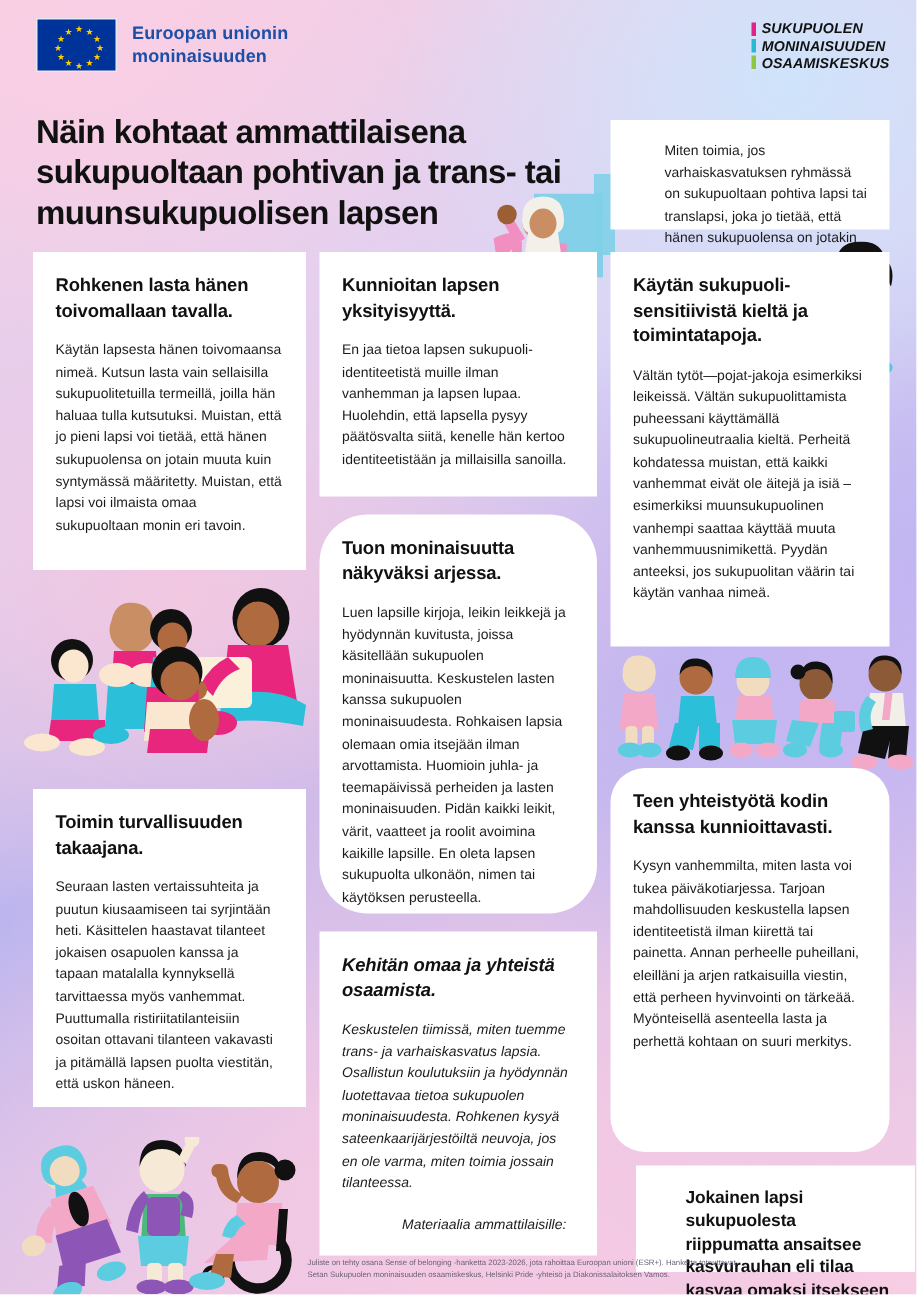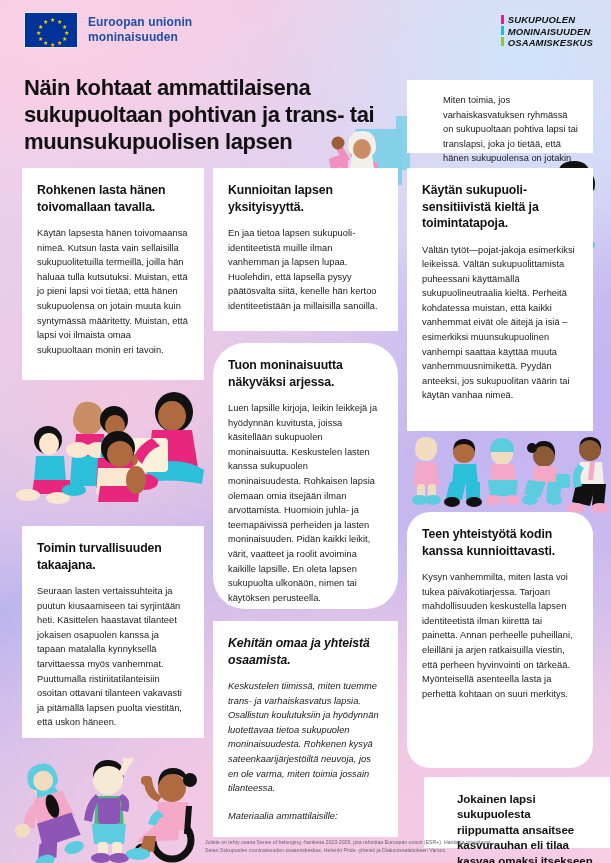--- a/index.html
+++ b/index.html
@@ -107,21 +107,21 @@
     color: #111;
     letter-spacing: -0.1px;
     margin-bottom: 11px;
   }
   .card p {
     font-size: 9.3px;
     line-height: 14.6px;
     color: #1a1a1a;
     letter-spacing: 0.02px;
   }
-  .card p + p { margin-top: 13px; }
+  .card p + p { margin-top: 13px; margin-left: 40px; }
 
   .intro-card {
     position: absolute;
     background: #ffffff;
     padding: 13px 14px;
   }
   .intro-card p {
     font-size: 9.3px;
     line-height: 14.6px;
     color: #1a1a1a;

